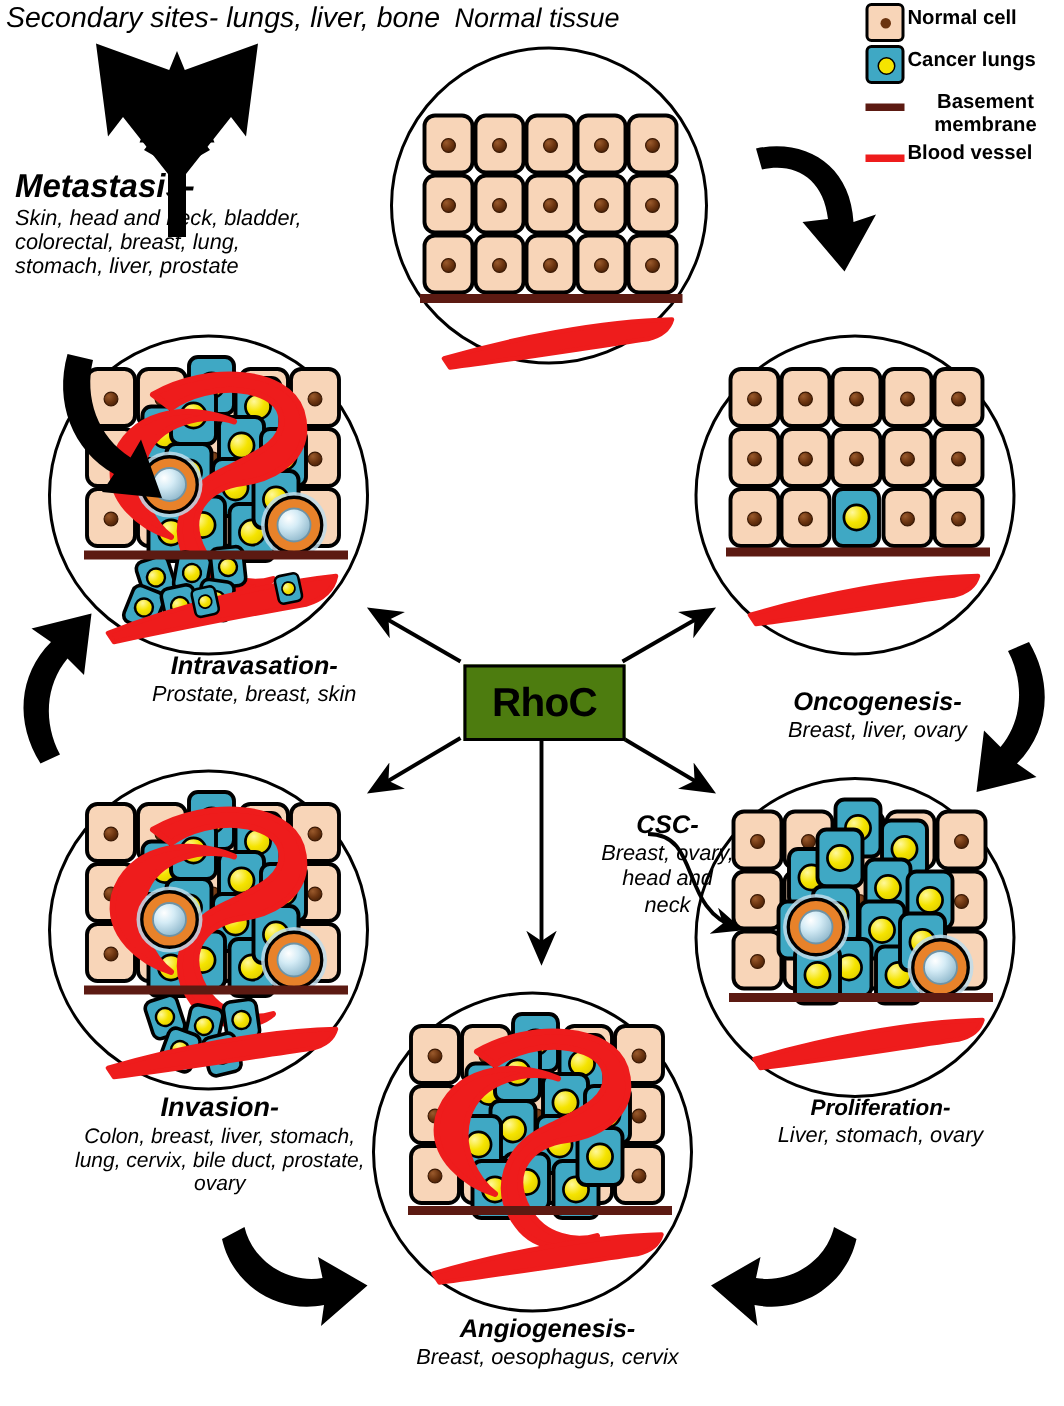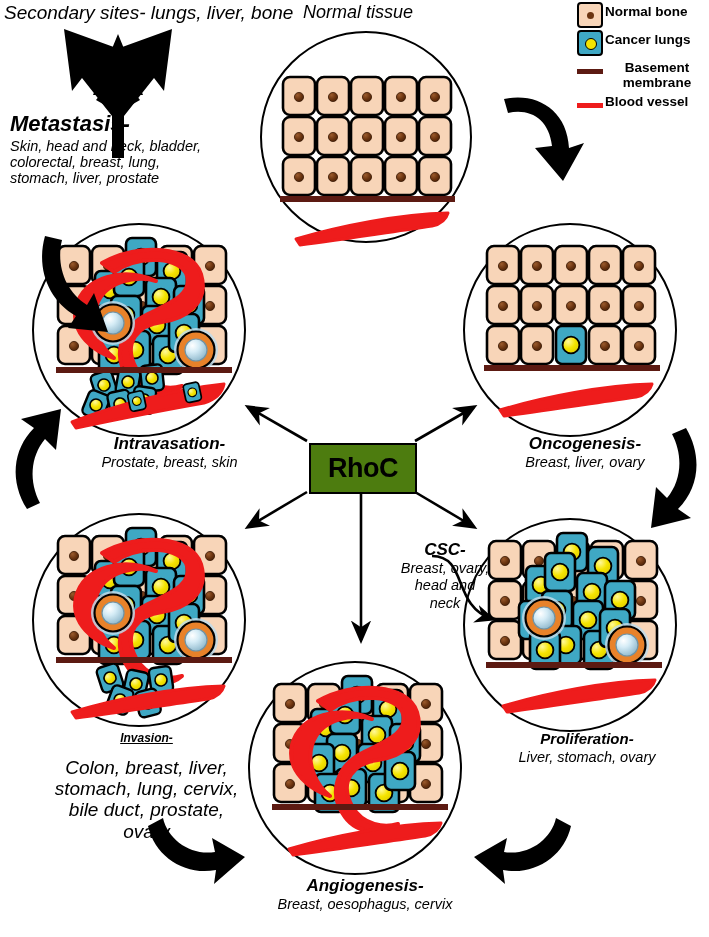--- a/index.html
+++ b/index.html
@@ -21,24 +21,24 @@
 
   #metastasis-block{left:10px;top:112px;width:200px;}
   #metastasis-block .ttl{font-size:22px;}
   #metastasis-block .sub{font-size:14.5px;display:block;margin-top:1px;}
 
   #intravasation-block{left:62px;top:434px;width:215px;text-align:center;}
   #intravasation-block .ttl{font-size:17px;}
   #intravasation-block .sub{font-size:14.5px;display:block;margin-top:1px;}
 
   #invasion-block{left:44px;top:728px;width:205px;text-align:center;}
-  #invasion-block .ttl{font-size:12px;text-decoration:underline;}
-  #invasion-block .sub{font-size:19px;display:block;margin-top:11px;}
-
-  #oncogenesis-block{left:490px;top:434px;width:190px;text-align:center;}
+  #invasion-block .ttl{font-size:18px;}
+  #invasion-block .sub{font-size:14px;display:block;margin-top:1px;}
+
+  #oncogenesis-block{left:490px;top:458px;width:190px;text-align:center;}
   #oncogenesis-block .ttl{font-size:17px;}
   #oncogenesis-block .sub{font-size:14.5px;display:block;margin-top:1px;}
 
   #proliferation-block{left:492px;top:730px;width:190px;text-align:center;}
   #proliferation-block .ttl{font-size:15px;}
   #proliferation-block .sub{font-size:14.5px;display:block;margin-top:1px;}
 
   #angiogenesis-block{left:250px;top:876px;width:230px;text-align:center;}
   #angiogenesis-block .ttl{font-size:17px;}
   #angiogenesis-block .sub{font-size:14.5px;display:block;margin-top:1px;}
@@ -467,21 +467,21 @@
     <span class="sub">Breast, ovary, head and neck</span>
   </div>
 
   <div id="rhoc-box">RhoC</div>
 
   <div id="legend">
     <div class="leg-row">
       <div class="leg-key">
           <div class="k-normal"></div>
         </div>
-      <div class="leg-text">Normal bone</div>
+      <div class="leg-text">Normal cell</div>
     </div>
     <div class="leg-row">
       <div class="leg-key">
           <div class="k-cancer"></div>
         </div>
       <div class="leg-text">Cancer lungs</div>
     </div>
     <div class="leg-row">
       <div class="leg-key">
           <div class="k-bm"></div>

